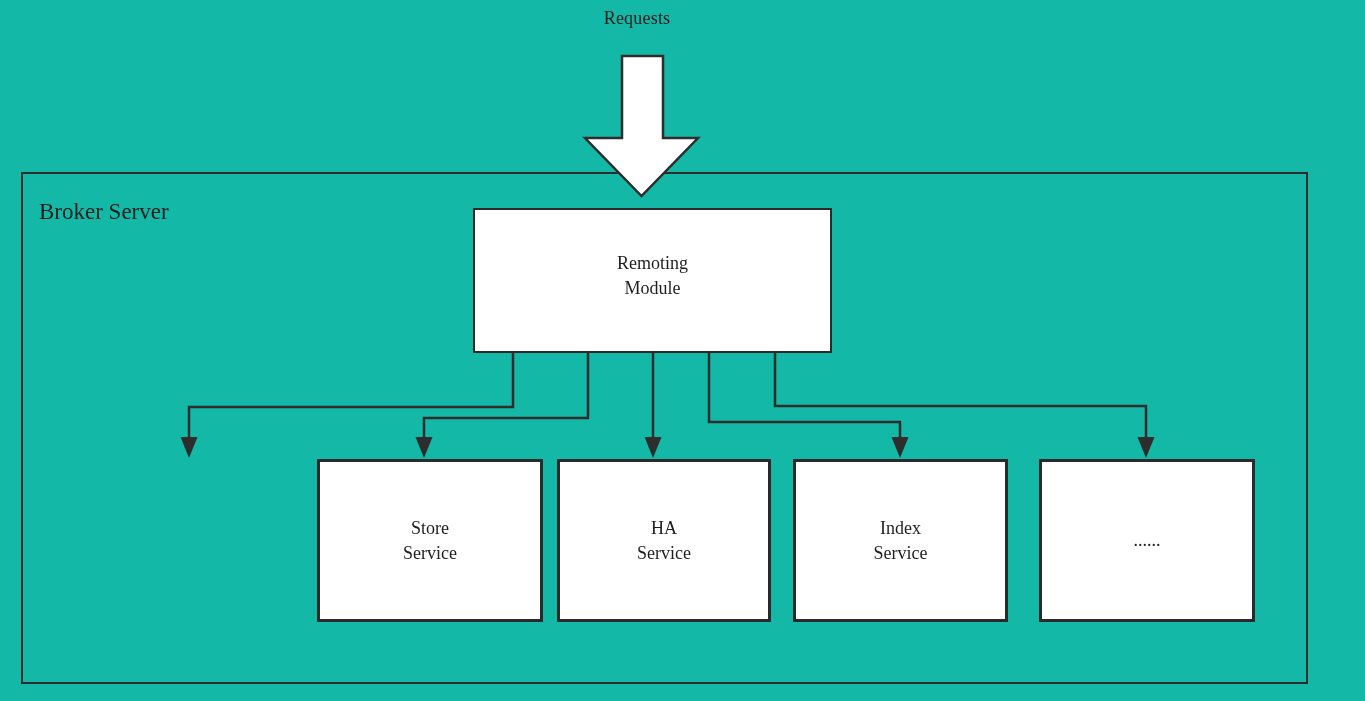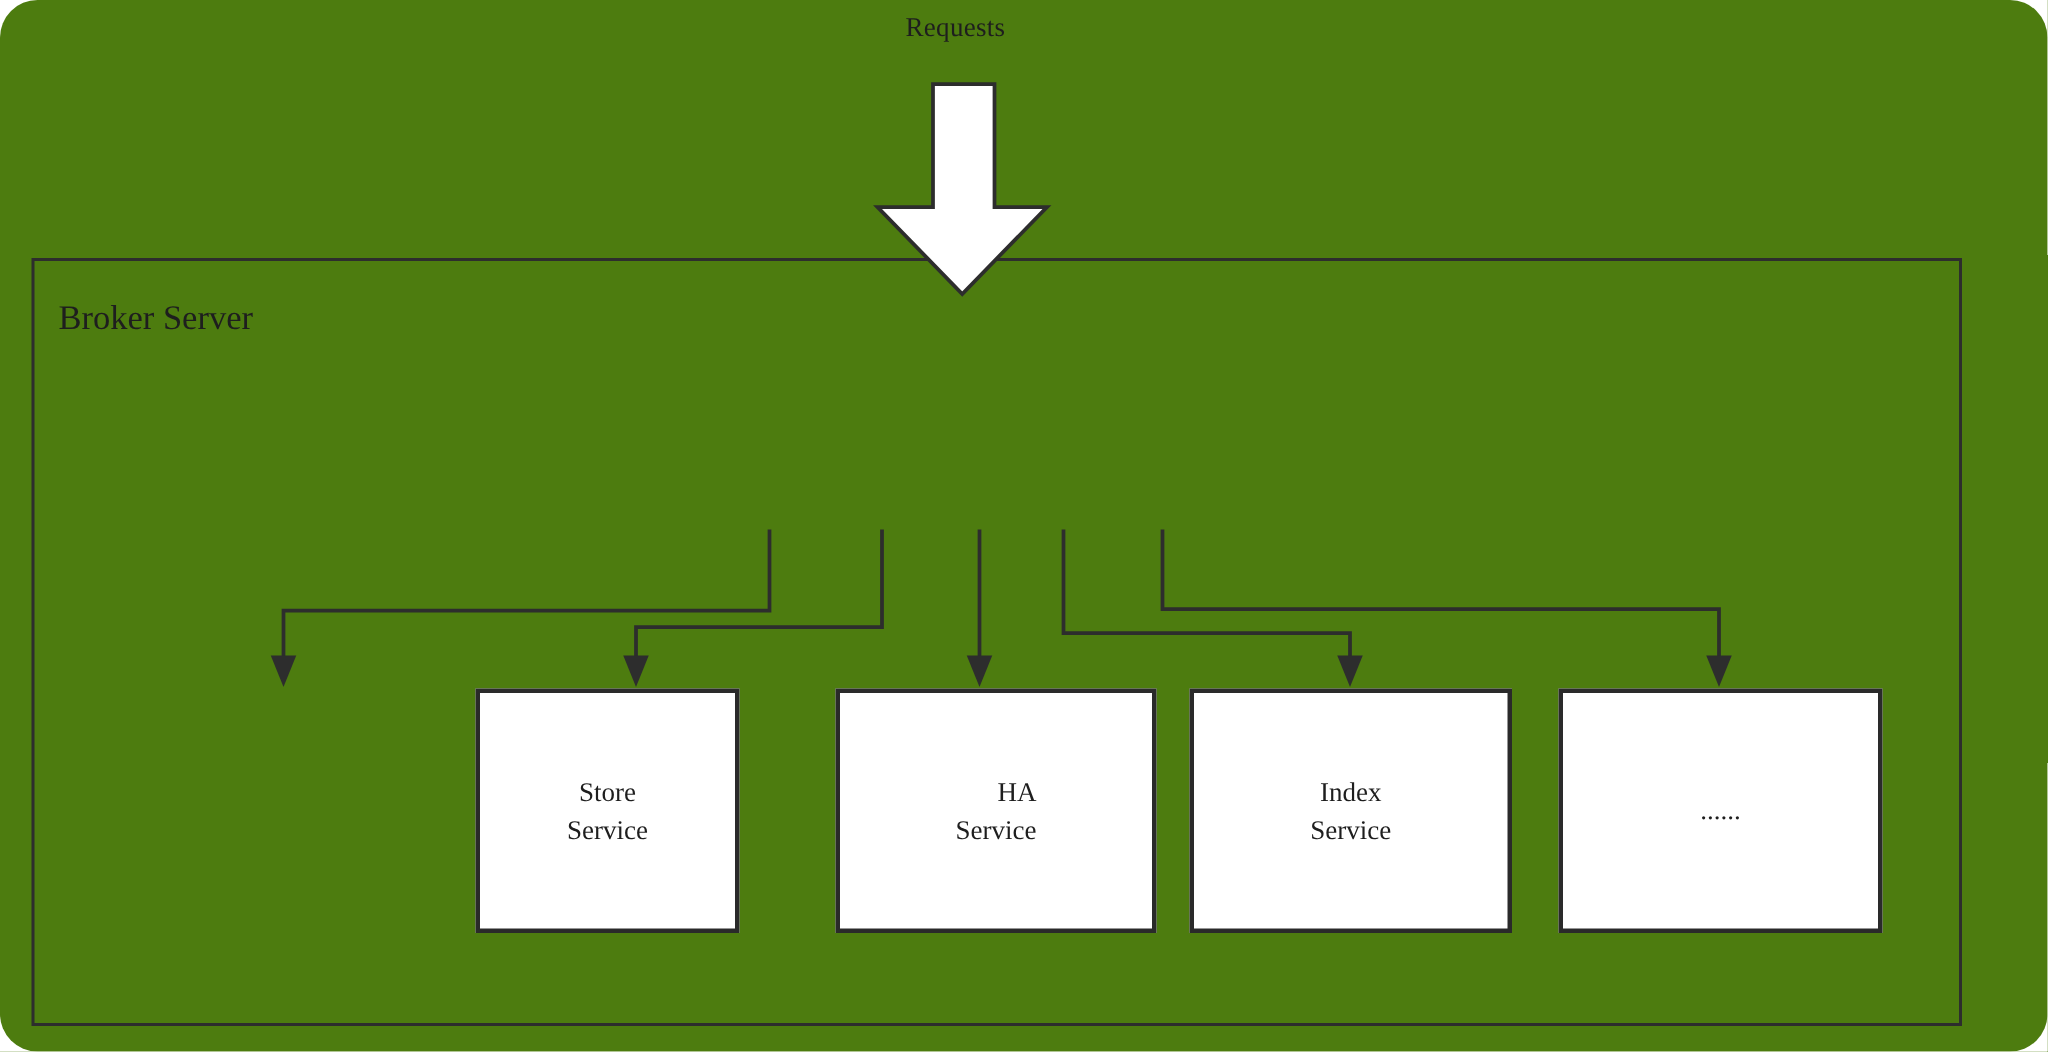--- a/index.html
+++ b/index.html
@@ -4,25 +4,24 @@
 <style>
   html, body {
     margin: 0;
     padding: 0;
     background: #ffffff;
   }
   .canvas {
     position: relative;
     width: 1365px;
     height: 701px;
-    background: #4d7c0f;
+    background: #14b8a6;
     font-family: "Liberation Serif", serif;
     color: #1e1e1e;
     overflow: hidden;
-    border-radius: 25px;
   }
   .floating-label {
     position: absolute;
     font-size: 18px;
     text-align: center;
     color: #1e1e1e;
     letter-spacing: 0.2px;
   }
   .broker-box {
     position: absolute;
@@ -71,22 +70,22 @@
     white-space: pre-line;
     font-size: 18px;
     line-height: 25px;
     color: #1e1e1e;
   }
   .service {
     top: 459px;
     height: 163px;
   }
   .svc-1 { left: 83px;   width: 213px; }
-  .svc-2 { left: 317px;  width: 176px; }
-  .svc-3 { left: 557px;  width: 214px; text-align: right; }
+  .svc-2 { left: 317px;  width: 226px; }
+  .svc-3 { left: 557px;  width: 214px; }
   .svc-4 { left: 793px;  width: 215px; }
   .svc-5 { left: 1039px; width: 216px; }
   .ibeam-cursor {
     position: absolute;
     left: 159px;
     top: 108px;
     width: 14px;
     height: 32px;
   }
 </style>
@@ -114,20 +113,24 @@
     <path d="M653,353 V440" fill="none" stroke="#2d2d2d" stroke-width="2.5"></path>
     <polygon points="644.5,437 661.5,437 653,458" fill="#2d2d2d"></polygon>
 
     <path d="M709,353 V422 H900 V440" fill="none" stroke="#2d2d2d" stroke-width="2.5"></path>
     <polygon points="891.5,437 908.5,437 900,458" fill="#2d2d2d"></polygon>
 
     <path d="M775,353 V406 H1146 V440" fill="none" stroke="#2d2d2d" stroke-width="2.5"></path>
     <polygon points="1137.5,437 1154.5,437 1146,458" fill="#2d2d2d"></polygon>
   </svg>
 
+  <div class="node node-remoting">
+    <div class="node-label">Remoting
+Module</div>
+  </div>
 
 
   <div class="node service svc-2">
     <div class="node-label">Store
 Service</div>
   </div>
 
   <div class="node service svc-3">
     <div class="node-label">HA
 Service</div>

